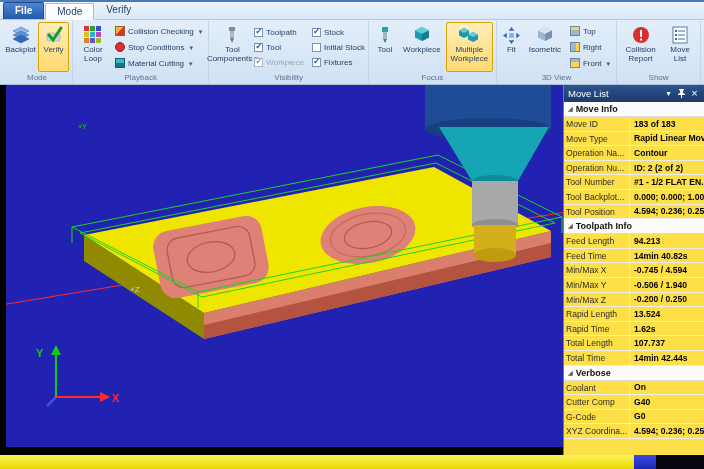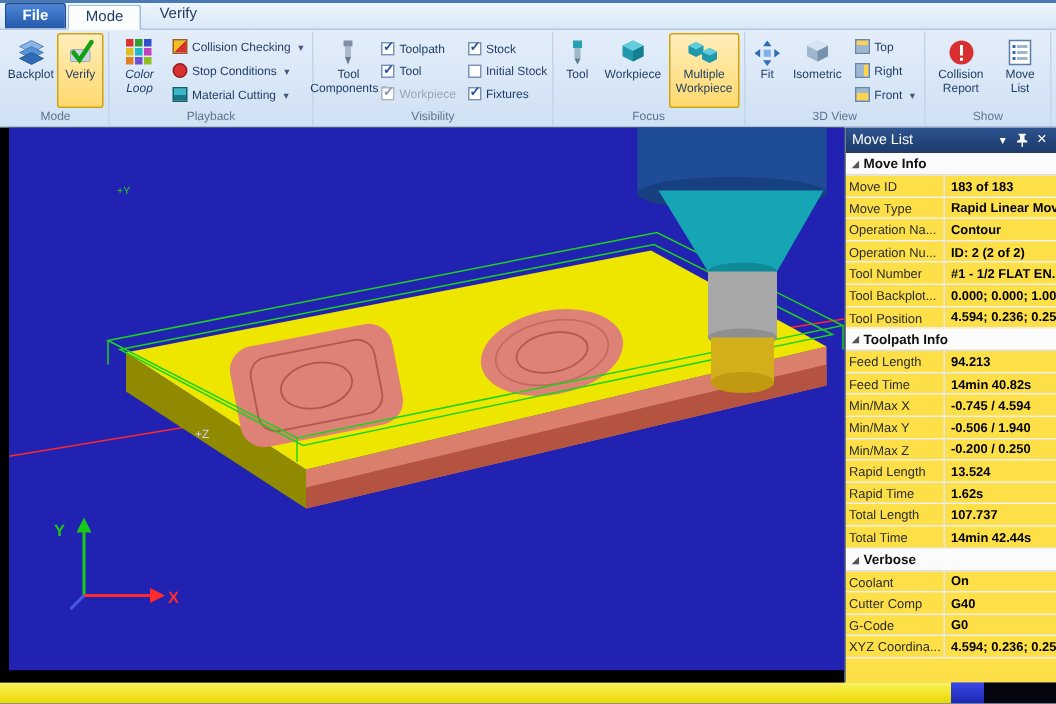--- a/index.html
+++ b/index.html
@@ -53,21 +53,21 @@
   .chkgrid{ display:grid; grid-template-rows:repeat(3,15px); grid-auto-flow:column;
             column-gap:8px; margin-top:3px; align-content:start; }
   .chk{ display:flex; align-items:center; height:15px; font-size:8px; gap:3px; color:#1d3a5f; white-space:nowrap; }
   .box{ width:9px; height:9px; border:1px solid #7a93b5; background:#fff; position:relative; flex:0 0 auto; }
   .box.checked::after{ content:"✓"; position:absolute; top:-3px; left:0; font-size:9px; color:#2456a8; font-weight:bold; }
   .chk.disabled{ color:#9aa6b5; }
   .chk.disabled .box{ border-color:#aab4c2; }
   .chk.disabled .box.checked::after{ color:#8895a8; }
 
   
-  .w-backplot{width:31px;} .w-verify{width:31px;} .w-colorloop{width:34px;font-style:italic;}
+  .w-backplot{width:31px;} .w-verify{width:31px;} .w-colorloop{width:34px;}
   .w-toolcomp{width:40px;} .w-tool{width:26px;} .w-workpiece{width:44px;} .w-multi{width:47px;}
   .w-fit{width:23px;} .w-iso{width:40px;} .w-colrep{width:41px;} .w-movelist{width:34px;}
 
   
   .content{ height:370px; display:flex; }
   .viewport-wrap{ width:563px; background:#000; padding:0 0 8px 6px; position:relative; }
   .scene{ display:block; width:557px; height:362px; }
   .redline{ stroke:#ff2a2a; stroke-width:1; }
   .axis-y-label{ fill:#19c919; font:bold 11px "Liberation Sans",sans-serif; }
   .axis-x-label{ fill:#ff2a2a; font:bold 11px "Liberation Sans",sans-serif; }

